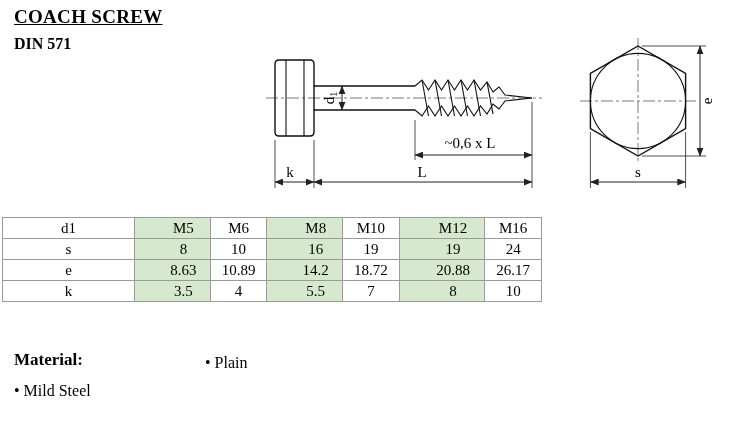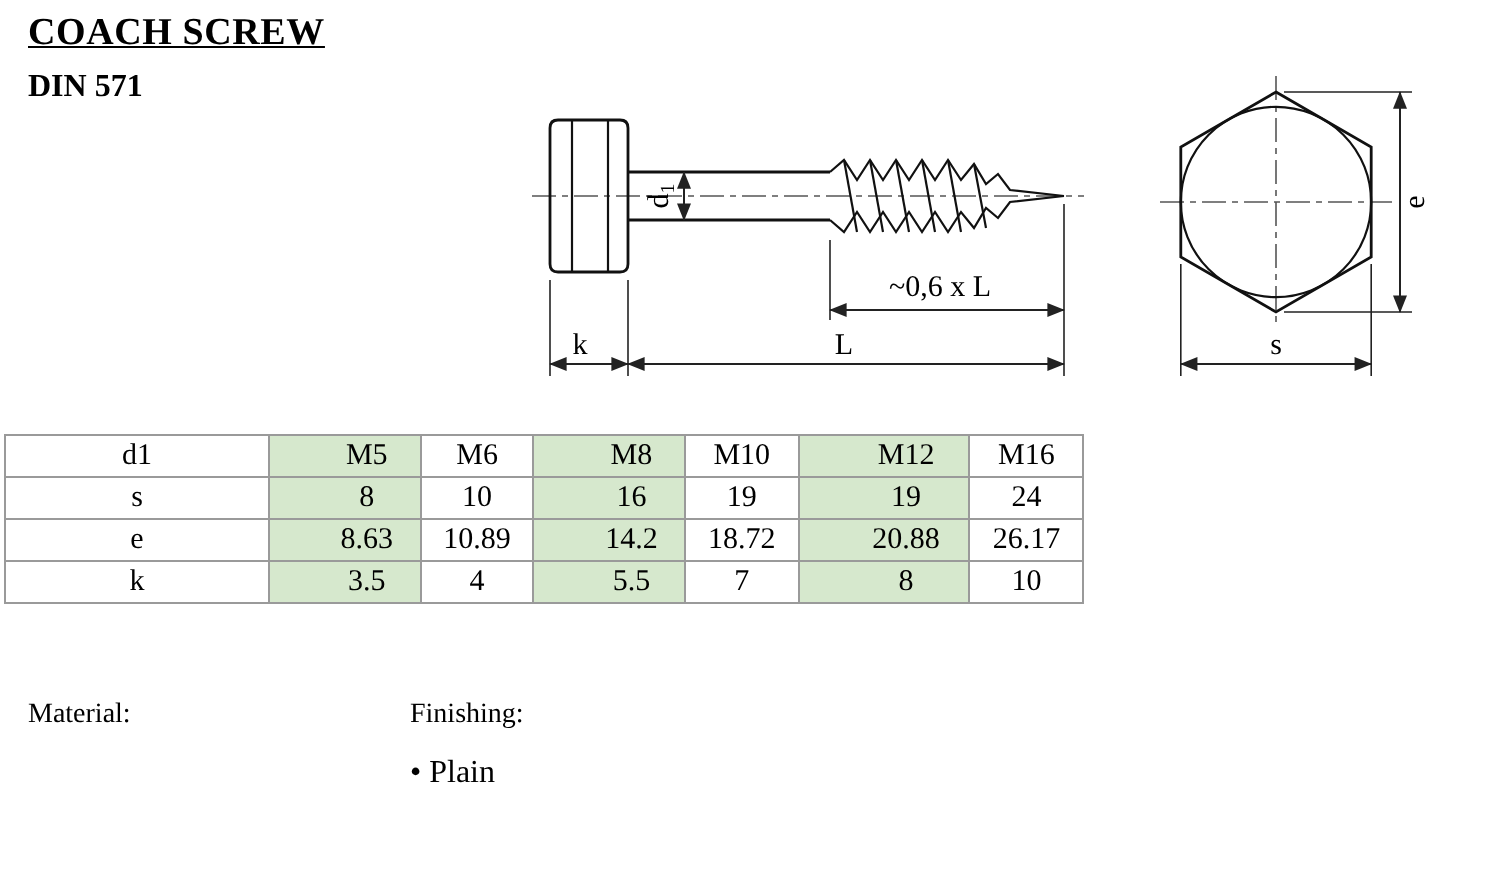--- a/index.html
+++ b/index.html
@@ -32,21 +32,21 @@
   table.spec td {
     border:1px solid #9a9a9a; height:21px; padding:0 4px;
     text-align:center; vertical-align:middle;
   }
   table.spec td.rowlab { width:132px; text-align:center; }
   table.spec td.hl { background:var(--hl);padding-left:26px; }
 
   .spec-col { position:absolute; top:350px; }
   .spec-col.material  { left:14px; }
   .spec-col.finishing { left:205px; }
-  .spec-heading { font-size:14px; margin:0 0 8px 0; font-weight:normal; }
+  .spec-heading { font-size:17px; margin:0 0 8px 0; font-weight:bold; }
   .spec-col ul { list-style:none; margin:0; padding:0; }
   .spec-col li { font-size:16px; line-height:26px; }
 </style>
 </head>
 <body>
 
 <div class="header">
   <h1 class="title">COACH SCREW</h1>
   <h2 class="subtitle">DIN 571</h2>
 </div>
@@ -154,21 +154,21 @@
       <td>7</td>
       <td class="hl">8</td>
       <td>10</td>
     </tr>
   </tbody>
 </table>
 
 <div class="spec-col material">
   <h3 class="spec-heading">Material:</h3>
   <ul>
+    <li>• Mild Steel</li>
   </ul>
 </div>
 
 <div class="spec-col finishing">
-  <h3 class="spec-heading">Finishing:</h3>
   <ul>
     <li>• Plain</li>
   </ul>
 </div>
 
 </body></html>

